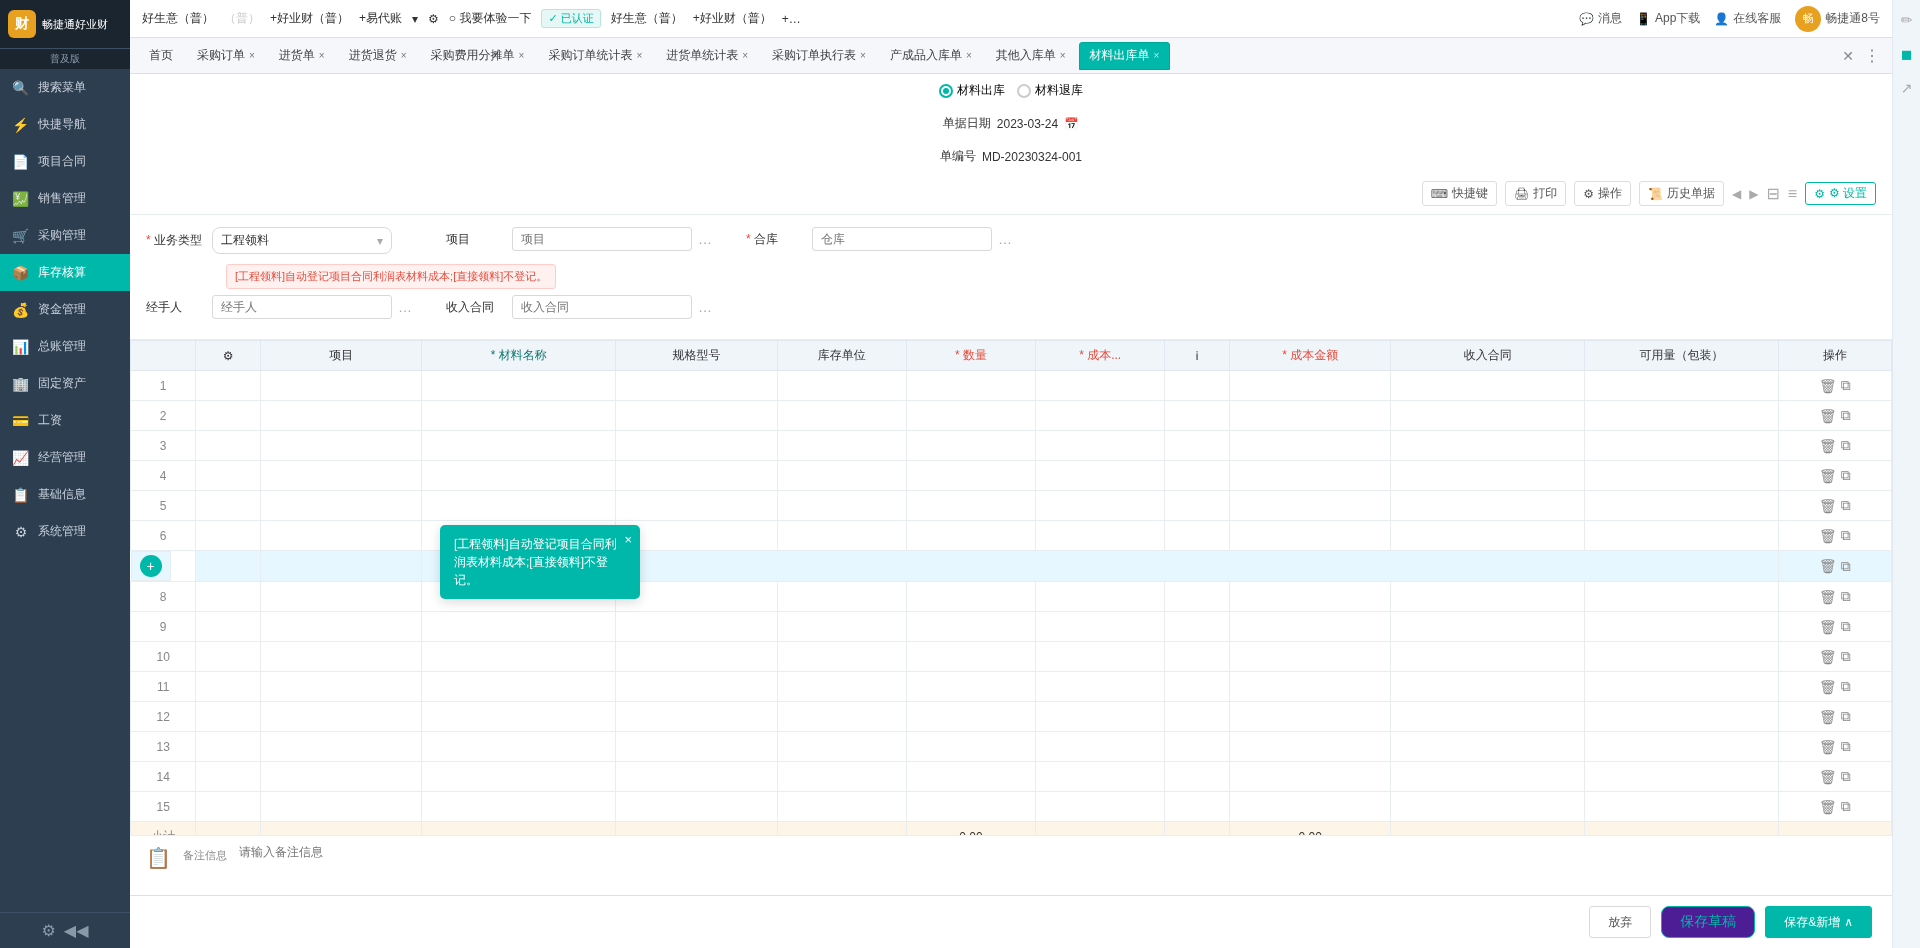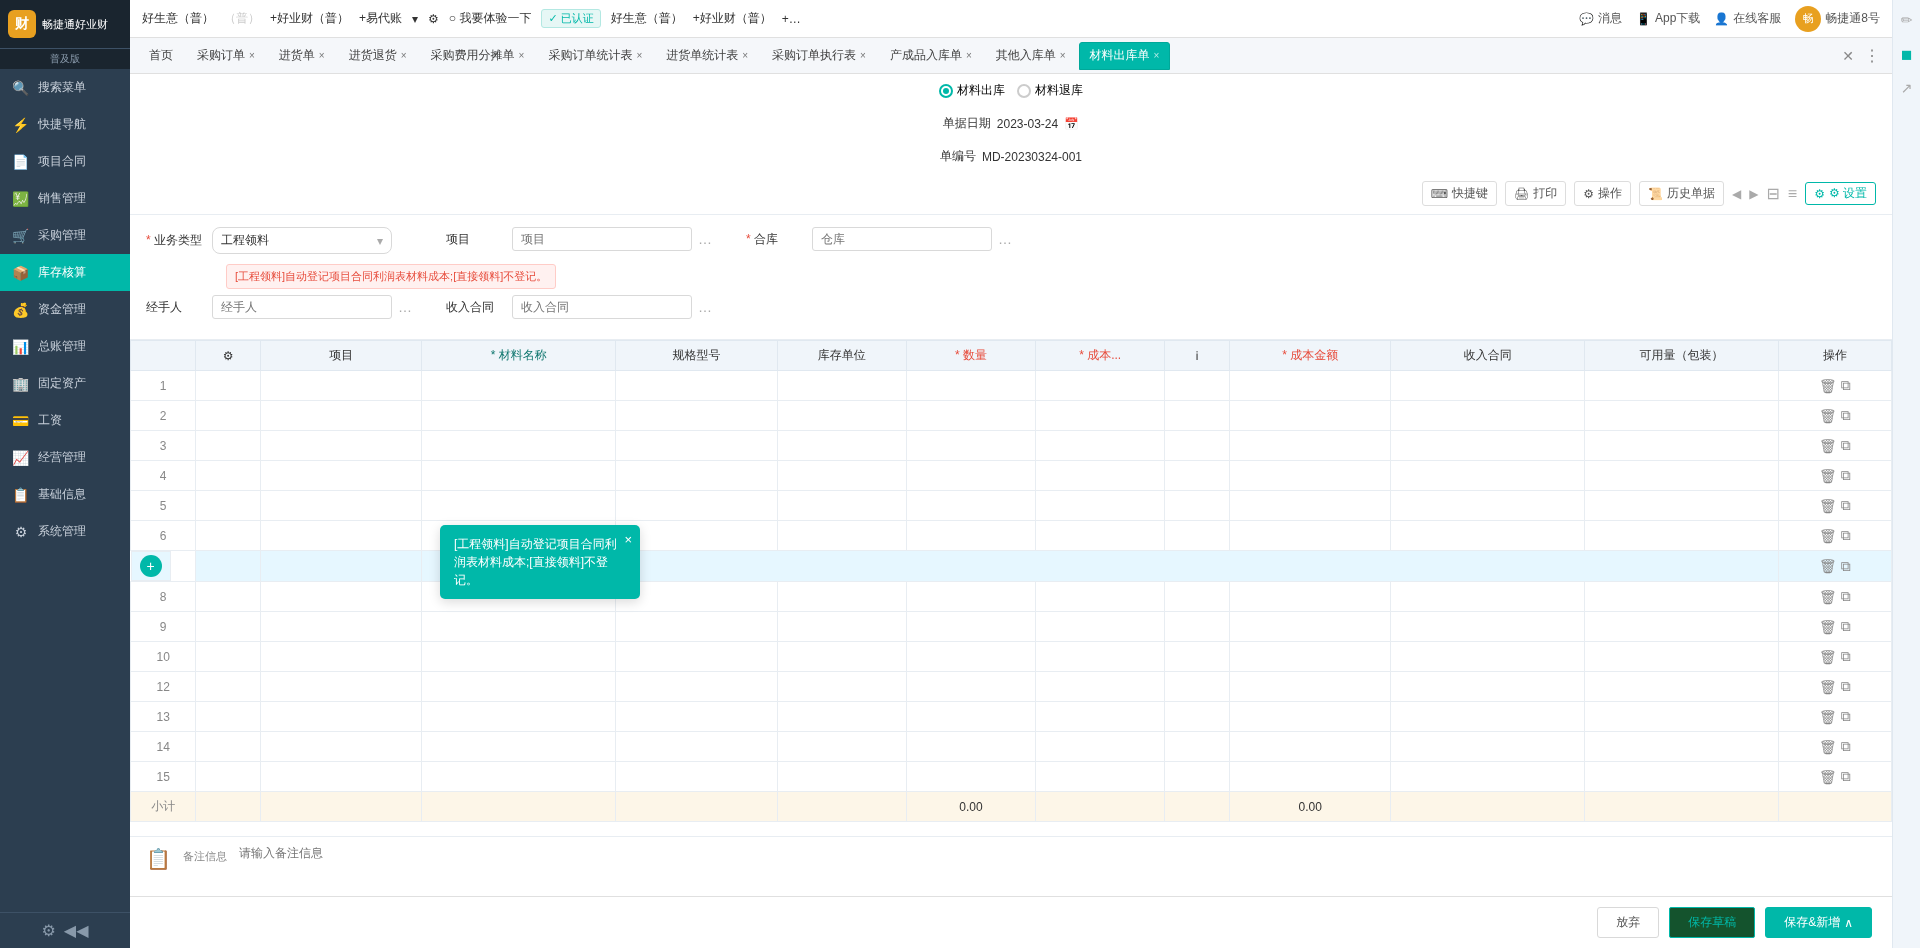--- a/index.html
+++ b/index.html
@@ -276,22 +276,22 @@
       display: flex;
       justify-content: flex-end;
       gap: 10px;
       background: #fff;
     }
     .btn-discard {
       padding: 6px 18px; border: 1px solid #d9d9d9; border-radius: 3px;
       cursor: pointer; font-size: 12px; color: #555; background: #fff;
     }
     .btn-save-draft {
-      padding: 6px 18px; border: 1px solid #00b8a9; border-radius: 2px;
-      cursor: pointer; font-size: 12px; color: #00b8a9; background: #14532d;
+      padding: 6px 18px; border: 1px solid #00b8a9; border-radius: 8px;
+      cursor: pointer; font-size: 14px; color: #00b8a9; background: #4c1d95;
     }
     .btn-save-new {
       padding: 6px 18px; border: 1px solid #00b8a9; border-radius: 3px;
       cursor: pointer; font-size: 12px; color: #fff; background: #00b8a9;
       display: flex; align-items: center; gap: 4px;
     }
 
     
     .tooltip-popup {
       position: absolute;
@@ -822,20 +822,40 @@
             <td></td>
             <td></td>
             <td>
               <div class="action-cell">
                 <span class="action-btn">🗑</span>
                 <span class="action-btn">⧉</span>
               </div>
             </td>
           </tr>
 
+          <tr>
+            <td class="row-num">11</td>
+            <td></td>
+            <td></td>
+            <td></td>
+            <td></td>
+            <td></td>
+            <td></td>
+            <td></td>
+            <td></td>
+            <td></td>
+            <td></td>
+            <td></td>
+            <td>
+              <div class="action-cell">
+                <span class="action-btn">🗑</span>
+                <span class="action-btn">⧉</span>
+              </div>
+            </td>
+          </tr>
 
           <tr>
             <td class="row-num">12</td>
             <td></td>
             <td></td>
             <td></td>
             <td></td>
             <td></td>
             <td></td>
             <td></td>

